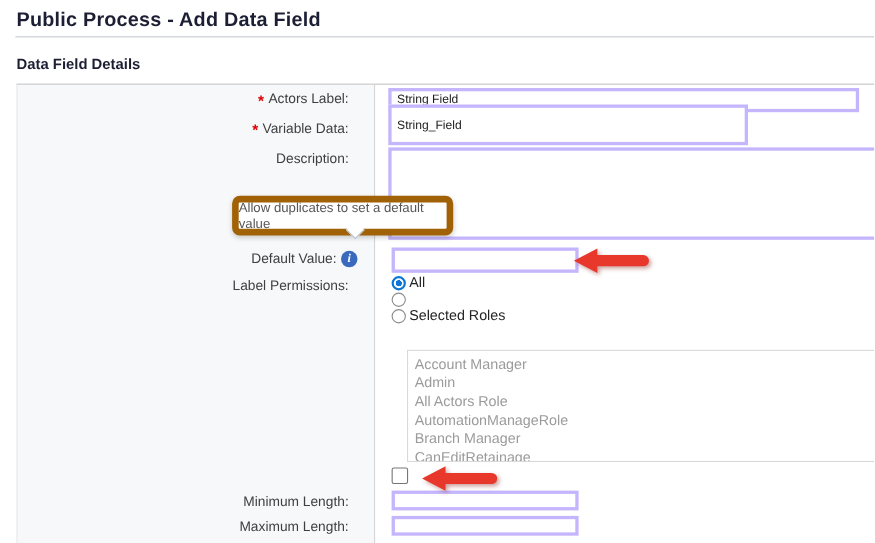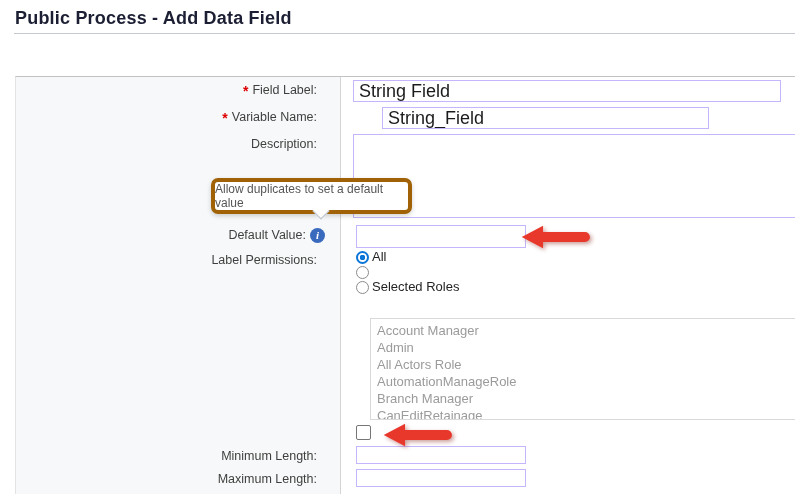--- a/index.html
+++ b/index.html
@@ -13,29 +13,29 @@
 
   .form-panel { position:absolute; left:15px; top:76px; right:0; bottom:0; border-top:1px solid #c2c2c2; border-left:1px solid #e3e3e3; overflow:hidden; background:#fff; }
   .label-col { position:absolute; left:0; top:0; bottom:0; width:325px; background:#f7f8f9; border-right:1px solid #d5d5d5; }
 
   .frm-label { position:absolute; left:0; width:325px; height:16px; display:flex; justify-content:flex-end; align-items:center; padding-right:24px; font-size:12.5px; color:#3f3f3f; white-space:nowrap; }
   .frm-label .req { color:#dd0000; font-weight:bold; font-size:14px; margin-right:4px; position:relative; top:1px; }
   .frm-label.with-icon { padding-right:16px; }
 
   .info-icon { width:15px; height:15px; margin-left:4px; border-radius:50%; background:#3a6abe; color:#fff; display:flex; align-items:center; justify-content:center; font-family:"Liberation Serif", serif; font-style:italic; font-weight:bold; font-size:11px; flex:0 0 15px; }
 
-  .txt { position:absolute; border:1px solid #c4b5fd; background:#fff; font-family:"Liberation Sans", sans-serif; font-size:18px; color:#1b1b1b; padding:1px 5px; outline:none; border-radius:0; }
+  .txt { position:absolute; border:3px solid #c4b5fd; background:#fff; font-family:"Liberation Sans", sans-serif; font-size:11px; color:#1b1b1b; padding:1px 5px; outline:none; border-radius:0; }
   .txt-field-label   { left:337px; top:3px;   width:428px; height:22px; }
-  .txt-variable-name { left:337px; top:30px;  width:327px; height:22px;margin-left:29px; }
+  .txt-variable-name { left:337px; top:18px;  width:327px; height:37px; }
   .txt-description   { left:337px; top:57px;  width:446px; height:84px; resize:none; }
   .txt-default-value { left:340px; top:148px; width:170px; height:23px; }
   .txt-min-length    { left:340px; top:369px; width:170px; height:18px; }
   .txt-max-length    { left:340px; top:392px; width:170px; height:18px; }
 
-  .tooltip { position:absolute; left:195px; top:101px; width:201px; height:36px; background:#fff; border:4px solid #a16207; border-radius:7px; box-shadow:0 2px 5px rgba(0,0,0,.18); display:flex; align-items:center; justify-content:center; font-size:12px; color:#565656; z-index:5; }
+  .tooltip { position:absolute; left:195px; top:101px; width:201px; height:36px; background:#fff; border:6px solid #a16207; border-radius:7px; box-shadow:0 2px 5px rgba(0,0,0,.18); display:flex; align-items:center; justify-content:center; font-size:12px; color:#565656; z-index:5; }
   .tooltip-tail { position:absolute; left:100px; bottom:-7px; width:12px; height:12px; background:#fff; border-right:1px solid #bac2cd; border-bottom:1px solid #bac2cd; transform:rotate(45deg); }
 
   .radio-group { position:absolute; left:340px; top:172px; }
   .radio-row { display:flex; align-items:flex-end; height:15px; cursor:default; }
   .radio-circle { width:13px; height:13px; border-radius:50%; border:1px solid #8b8b8b; background:#fff; flex:0 0 13px; }
   .radio-row.checked .radio-circle { border:2px solid #0b76d8; background:radial-gradient(circle,#0b76d8 0 2.6px,#fff 3px); }
   .radio-label { margin-left:3px; font-size:13px; color:#242424; }
 
   .roles-caption { position:absolute; left:356px; top:302px; font-size:13px; color:#3f3f3f; }
   .roles-listbox { position:absolute; left:354px; top:241px; width:432px; height:102px; border:1px solid #d9d9d9; background:#fff; overflow:hidden; padding-top:3px; }
@@ -56,31 +56,32 @@
   .lbl-min           { top:371px; }
   .lbl-max           { top:394px; }
 </style>
 </head>
 <body>
 
 <div class="screen">
 
   <div class="page-title">Public Process - Add Data Field</div>
   <div class="title-rule"></div>
+  <div class="section-title">Data Field Details</div>
 
   <div class="form-panel">
     <div class="label-col"></div>
 
     <div class="frm-label lbl-field-label">
       <span class="req">*</span>
-      <span>Field Label:</span>
+      <span>Actors Label:</span>
     </div>
     <div class="frm-label lbl-variable-name">
       <span class="req">*</span>
-      <span>Variable Name:</span>
+      <span>Variable Data:</span>
     </div>
     <div class="frm-label lbl-description">
       <span>Description:</span>
     </div>
     <div class="frm-label with-icon lbl-default-value">
       <span>Default Value:</span>
       <span class="info-icon">i</span>
     </div>
     <div class="frm-label lbl-permissions">
       <span>Label Permissions:</span>

